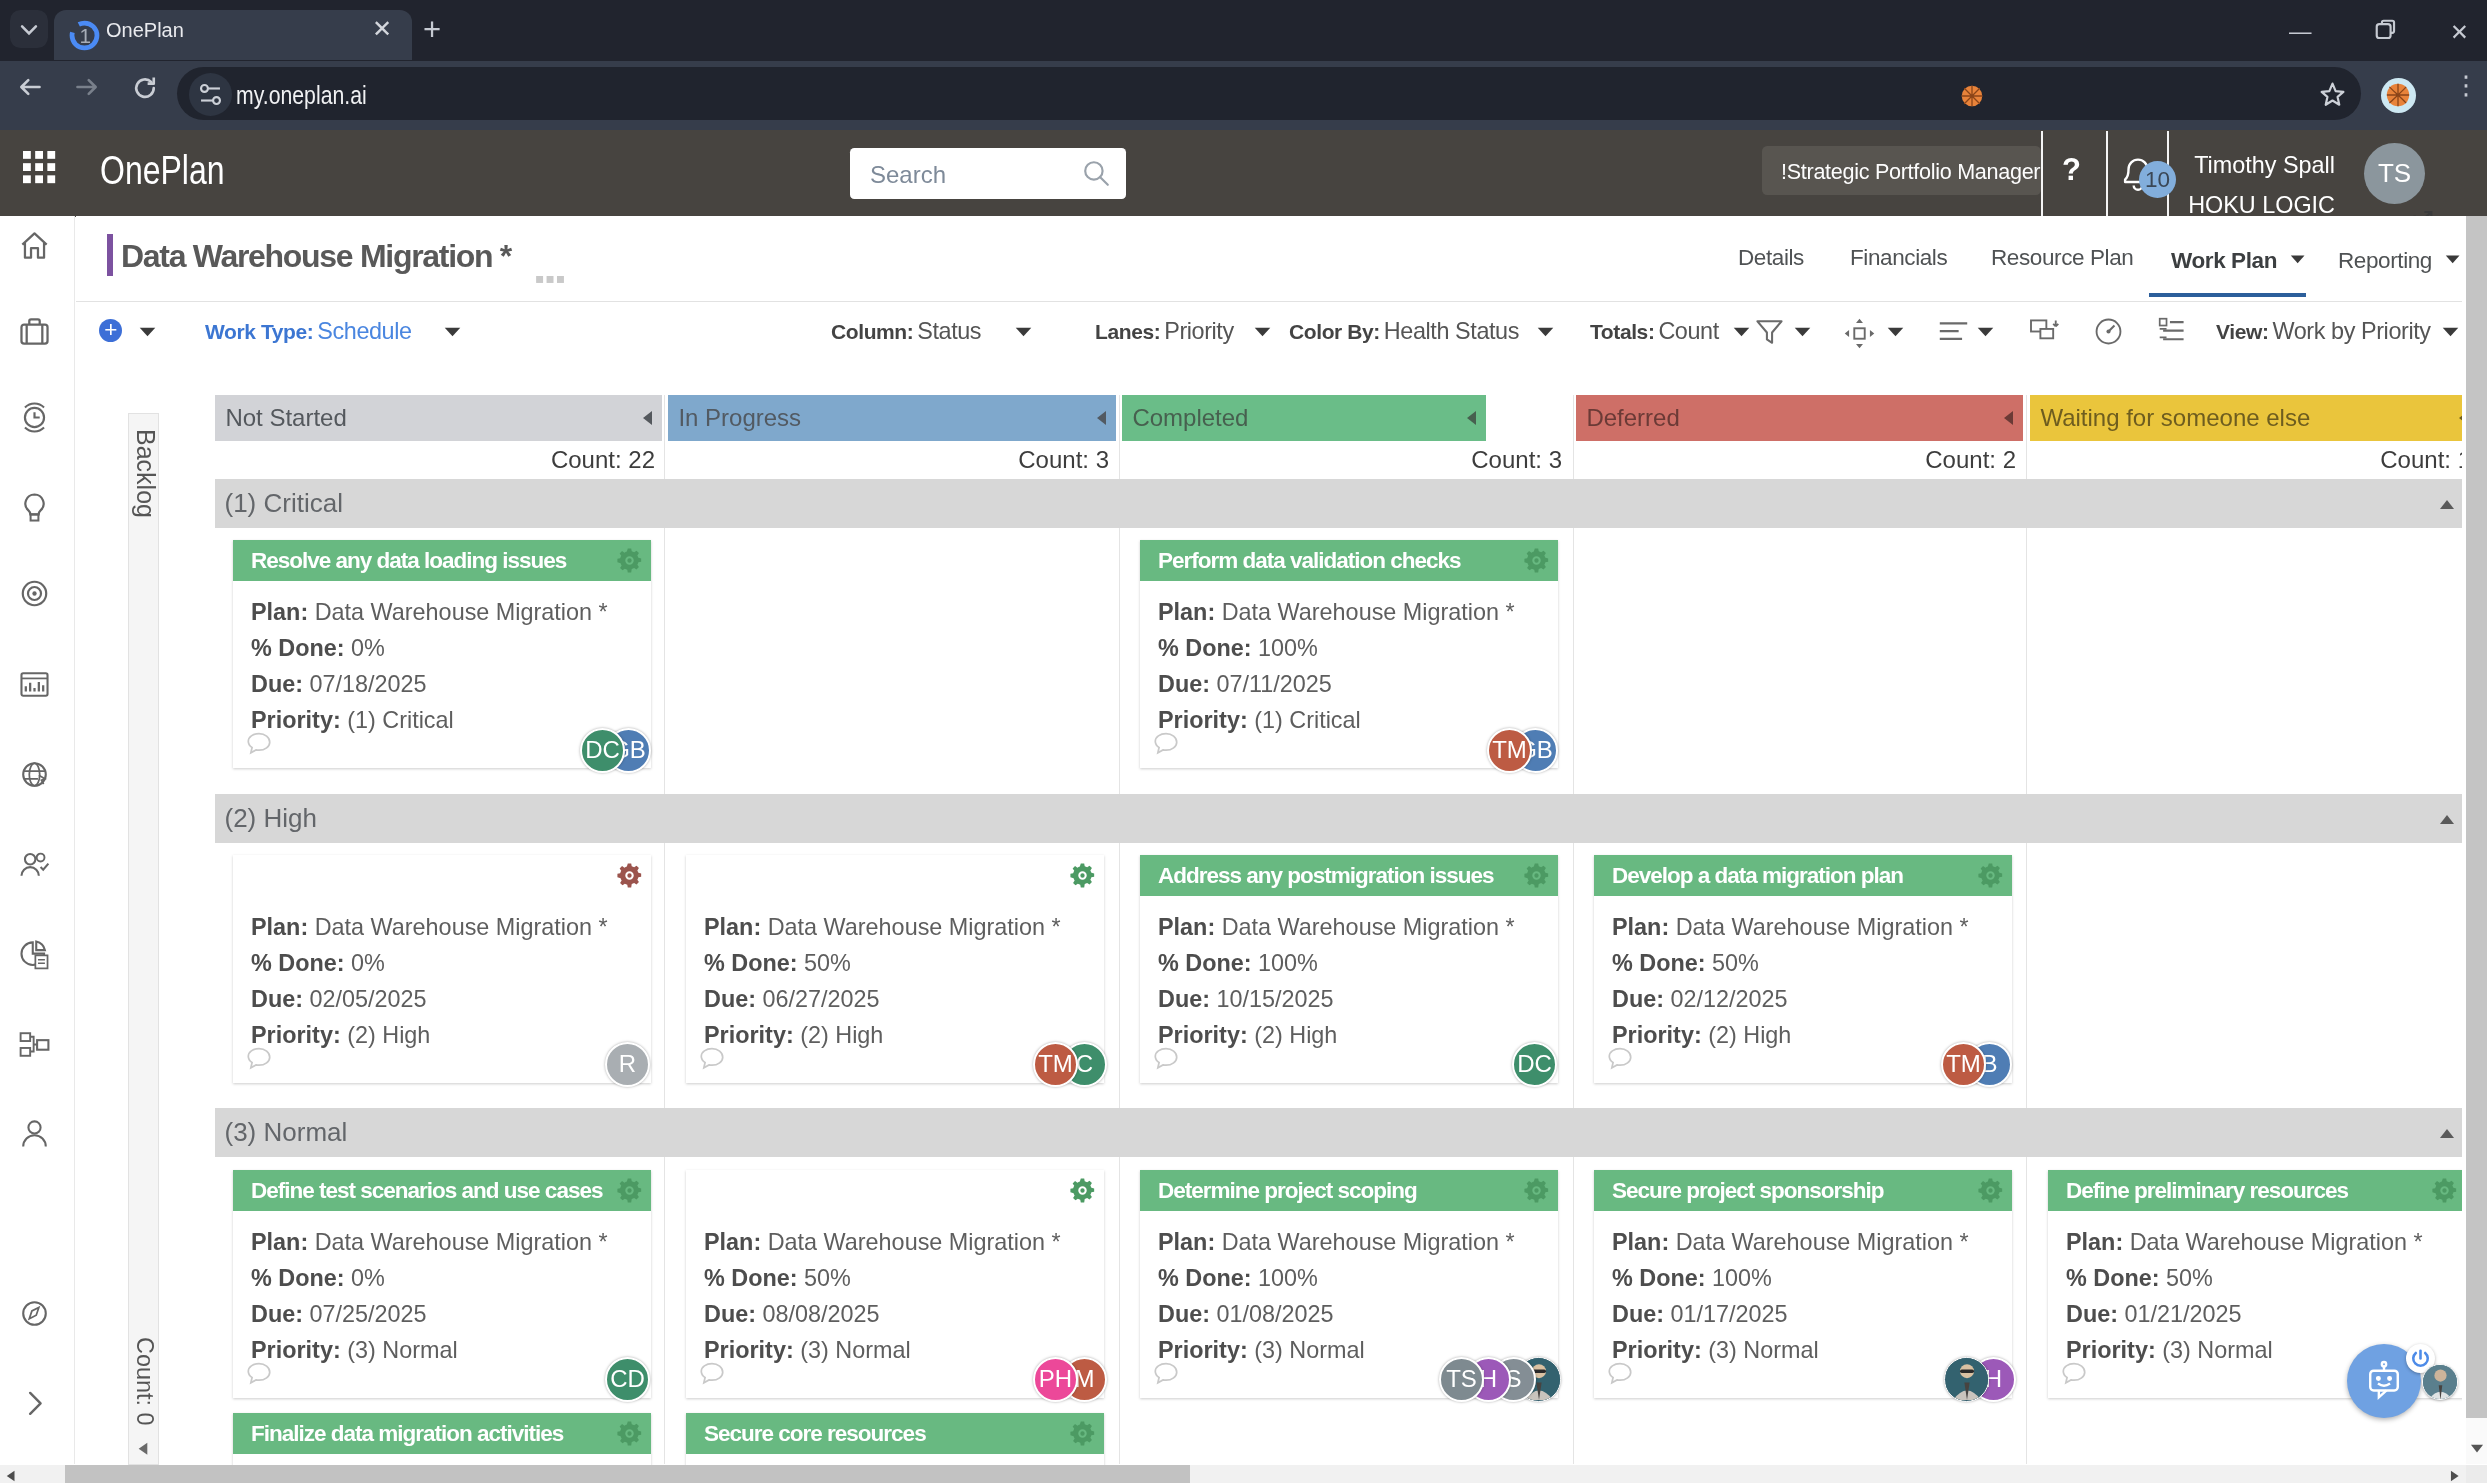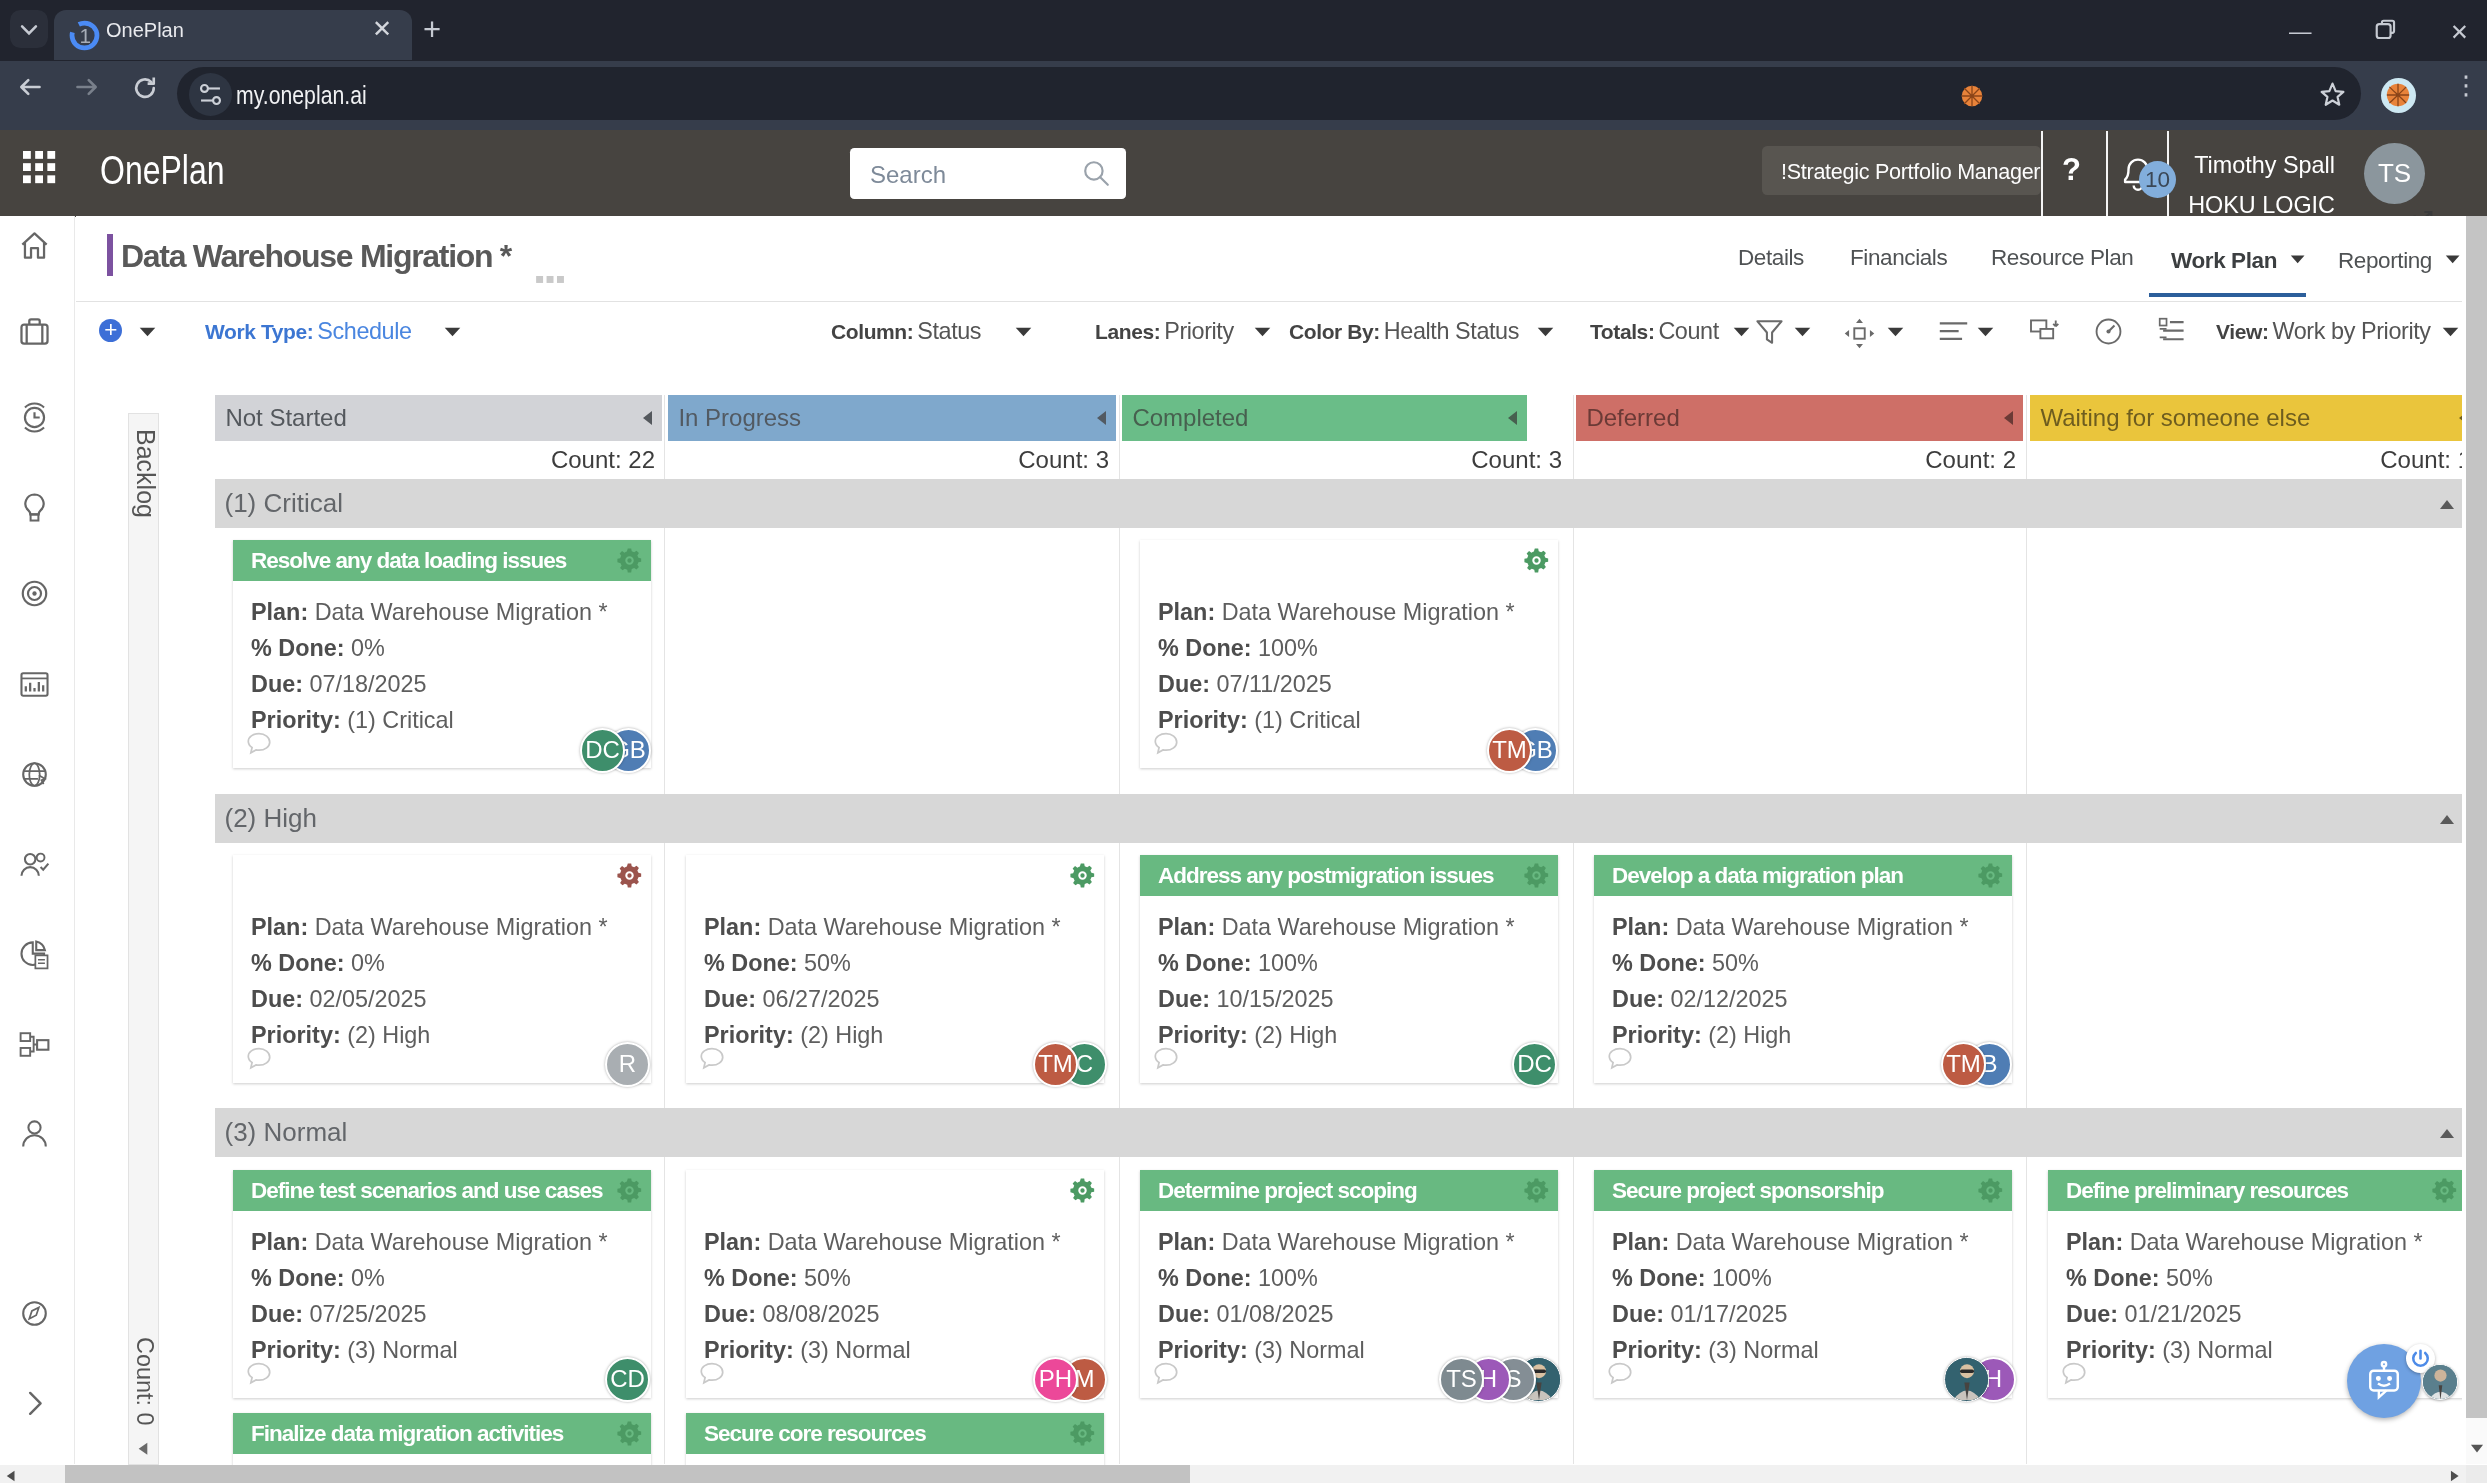--- a/index.html
+++ b/index.html
@@ -341,21 +341,21 @@
 <div class="abs" style="left:136px;top:1441px;"><svg width="14" height="15.6" viewBox="0 0 16 18">
       <path d="M13 2 L3 9 L13 16 Z" fill="#6a6a6a"></path>
     </svg></div>
 
 <div id="boardcols">
     <div class="abs colhdr" style="left:215px;width:447px;background:#d2d3d7;color:#54585d;">Not Started<span class="colcaret" style="border-right:9.5px solid #54585d;"></span></div>
     <div class="abs countrow" style="left:215px;width:440px;">Count: 22</div>
     <div class="abs colhdr" style="left:668px;width:448px;background:#7fa8cc;color:#525a62;">In Progress<span class="colcaret" style="border-right:9.5px solid #525a62;"></span></div>
     <div class="abs countrow" style="left:668px;width:441px;">Count: 3</div>
     <div class="abs colsep" style="left:664px;"></div>
-    <div class="abs colhdr" style="left:1122px;width:405px;background:#6abd88;color:#47604f;">Completed<span class="colcaret" style="border-right:9.5px solid #47604f;"></span></div>
+    <div class="abs colhdr" style="left:1122px;width:364px;background:#6abd88;color:#47604f;">Completed<span class="colcaret" style="border-right:9.5px solid #47604f;"></span></div>
     <div class="abs countrow" style="left:1122px;width:440px;">Count: 3</div>
     <div class="abs colsep" style="left:1119px;"></div>
     <div class="abs colhdr" style="left:1576px;width:447px;background:#ce6f67;color:#6b3a36;">Deferred<span class="colcaret" style="border-right:9.5px solid #6b3a36;"></span></div>
     <div class="abs countrow" style="left:1576px;width:440px;">Count: 2</div>
     <div class="abs colsep" style="left:1573px;"></div>
     <div class="abs colhdr" style="left:2030px;width:448px;background:#eac53c;color:#6e5d1f;">Waiting for someone else<span class="colcaret" style="border-right:9.5px solid #6e5d1f;"></span></div>
     <div class="abs countrow" style="left:2030px;width:441px;">Count: 1</div>
     <div class="abs colsep" style="left:2026px;"></div>
   </div>
 <div id="lanes">
@@ -370,20 +370,21 @@
           <path fill="#4c9a63" d="M12 8.5 a3.5 3.5 0 1 0 0 7 a3.5 3.5 0 0 0 0-7 z M12 10.2 a1.8 1.8 0 1 1 0 3.6 a1.8 1.8 0 0 1 0-3.6 z M10.6 2 h2.8 l0.45 2.3 a7.6 7.6 0 0 1 2 0.85 l1.95-1.3 l2 2 l-1.3 1.95 a7.6 7.6 0 0 1 0.85 2 l2.3 0.45 v2.8 l-2.3 0.45 a7.6 7.6 0 0 1-0.85 2 l1.3 1.95 l-2 2 l-1.95-1.3 a7.6 7.6 0 0 1-2 0.85 L13.4 22 h-2.8 l-0.45-2.3 a7.6 7.6 0 0 1-2-0.85 l-1.95 1.3 l-2-2 l1.3-1.95 a7.6 7.6 0 0 1-0.85-2 L2 13.4 v-2.8 l2.3-0.45 a7.6 7.6 0 0 1 0.85-2 L3.85 6.2 l2-2 l1.95 1.3 a7.6 7.6 0 0 1 2-0.85 Z"></path>
         </svg></div>
       <div class="cbody"><b>Plan:</b> Data Warehouse Migration *<br><b>% Done:</b> 0%<br><b>Due:</b> 07/18/2025<br><b>Priority:</b> (1) Critical</div>
       <div class="chat"><svg width="28" height="24" viewBox="0 0 32 28">
           <path d="M16 3 C9 3 3.5 7 3.5 12 c0 3 1.7 5.6 4.4 7.3 L6.5 25.5 l6-3.4 c1.1 0.2 2.3 0.3 3.5 0.3 c7 0 12.5-4.2 12.5-9.4 S23 3 16 3 z" fill="none" stroke="#c9c9c9" stroke-width="2"></path>
         </svg></div>
     </div>
     <div class="avat" style="left:606px;top:728px;width:45px;height:45px;line-height:40px;background:#4f7db4;">GB</div>
     <div class="avat" style="left:580px;top:728px;width:45px;height:45px;line-height:40px;background:#3e8e6b;">DC</div>
     <div class="abs card" style="left:1140px;top:540px;">
+      <div class="chdr">Perform data validation checks</div>
       <div class="gear"><svg width="29" height="29" viewBox="0 0 24 24">
           <path fill="#4c9a63" d="M12 8.5 a3.5 3.5 0 1 0 0 7 a3.5 3.5 0 0 0 0-7 z M12 10.2 a1.8 1.8 0 1 1 0 3.6 a1.8 1.8 0 0 1 0-3.6 z M10.6 2 h2.8 l0.45 2.3 a7.6 7.6 0 0 1 2 0.85 l1.95-1.3 l2 2 l-1.3 1.95 a7.6 7.6 0 0 1 0.85 2 l2.3 0.45 v2.8 l-2.3 0.45 a7.6 7.6 0 0 1-0.85 2 l1.3 1.95 l-2 2 l-1.95-1.3 a7.6 7.6 0 0 1-2 0.85 L13.4 22 h-2.8 l-0.45-2.3 a7.6 7.6 0 0 1-2-0.85 l-1.95 1.3 l-2-2 l1.3-1.95 a7.6 7.6 0 0 1-0.85-2 L2 13.4 v-2.8 l2.3-0.45 a7.6 7.6 0 0 1 0.85-2 L3.85 6.2 l2-2 l1.95 1.3 a7.6 7.6 0 0 1 2-0.85 Z"></path>
         </svg></div>
       <div class="cbody"><b>Plan:</b> Data Warehouse Migration *<br><b>% Done:</b> 100%<br><b>Due:</b> 07/11/2025<br><b>Priority:</b> (1) Critical</div>
       <div class="chat"><svg width="28" height="24" viewBox="0 0 32 28">
           <path d="M16 3 C9 3 3.5 7 3.5 12 c0 3 1.7 5.6 4.4 7.3 L6.5 25.5 l6-3.4 c1.1 0.2 2.3 0.3 3.5 0.3 c7 0 12.5-4.2 12.5-9.4 S23 3 16 3 z" fill="none" stroke="#c9c9c9" stroke-width="2"></path>
         </svg></div>
     </div>
     <div class="avat" style="left:1513px;top:728px;width:45px;height:45px;line-height:40px;background:#4f7db4;">GB</div>
     <div class="avat" style="left:1487px;top:728px;width:45px;height:45px;line-height:40px;background:#bd5b43;">TM</div>

